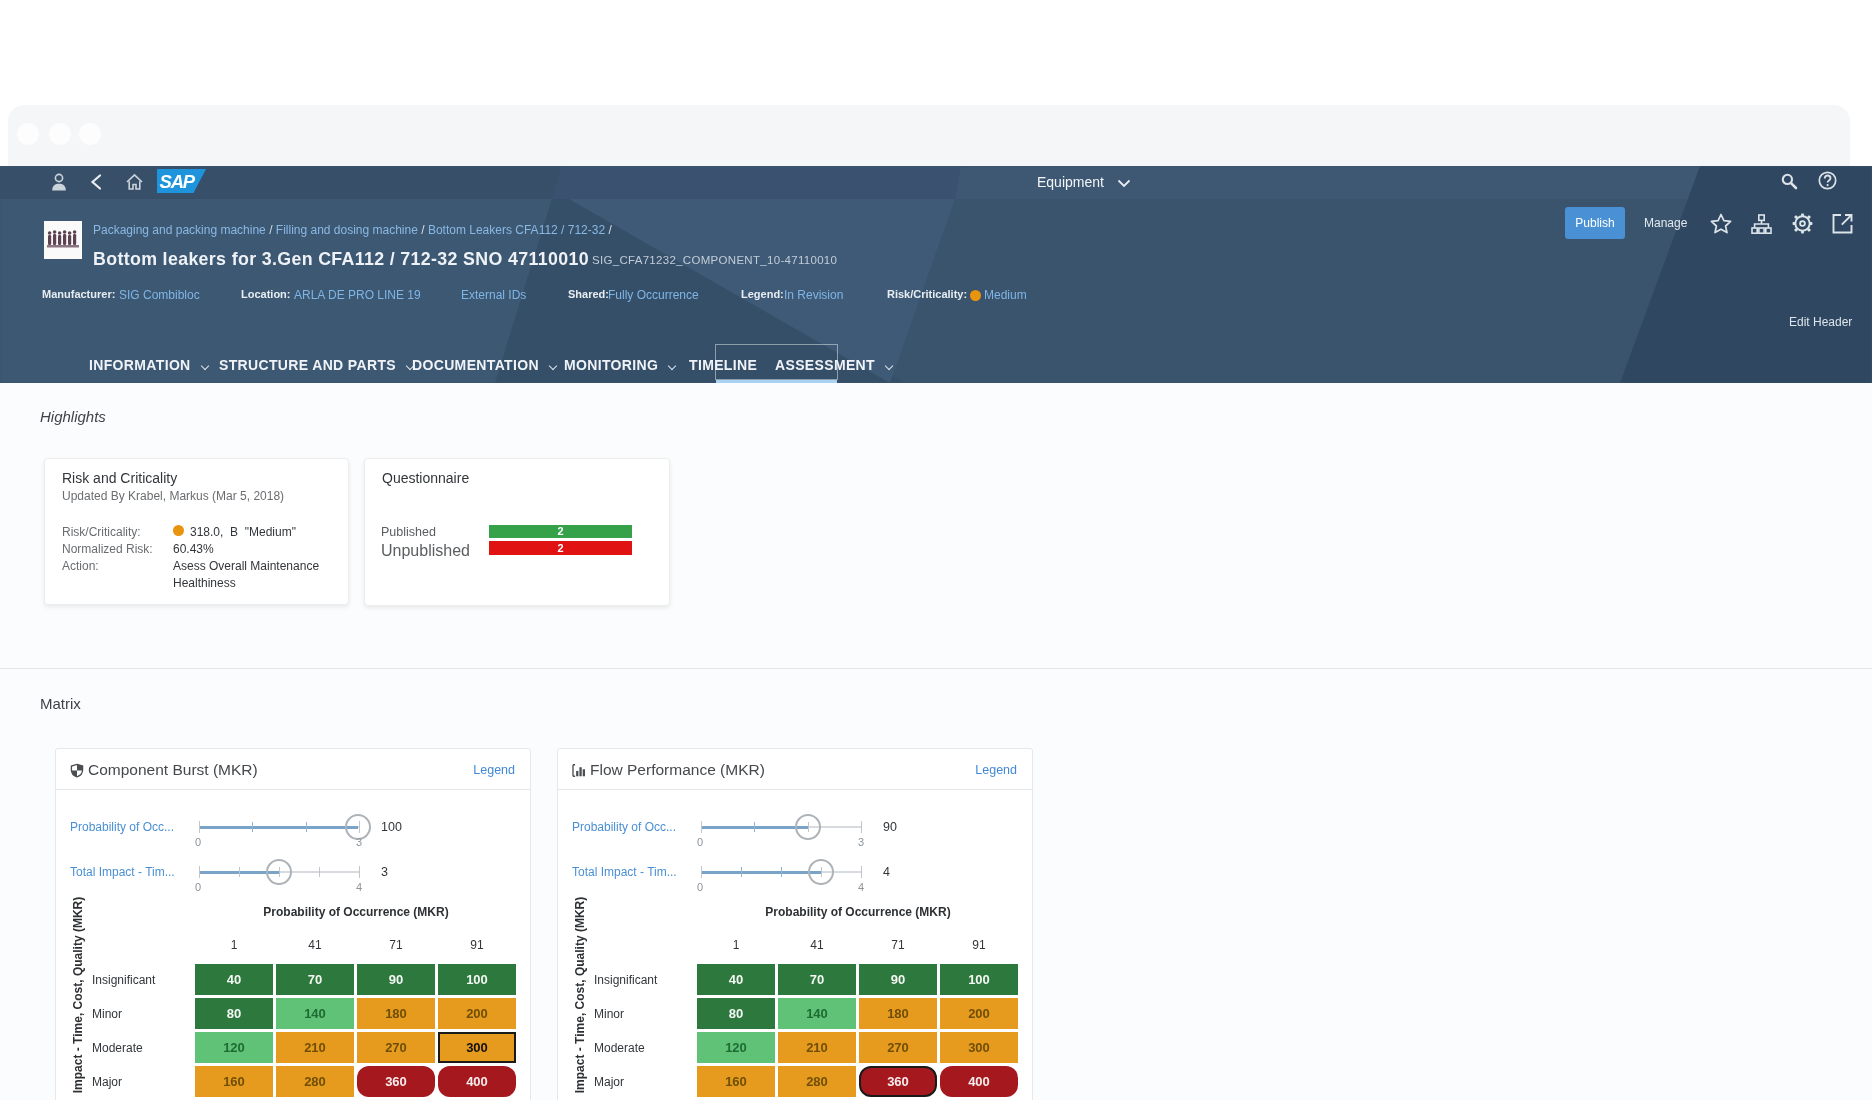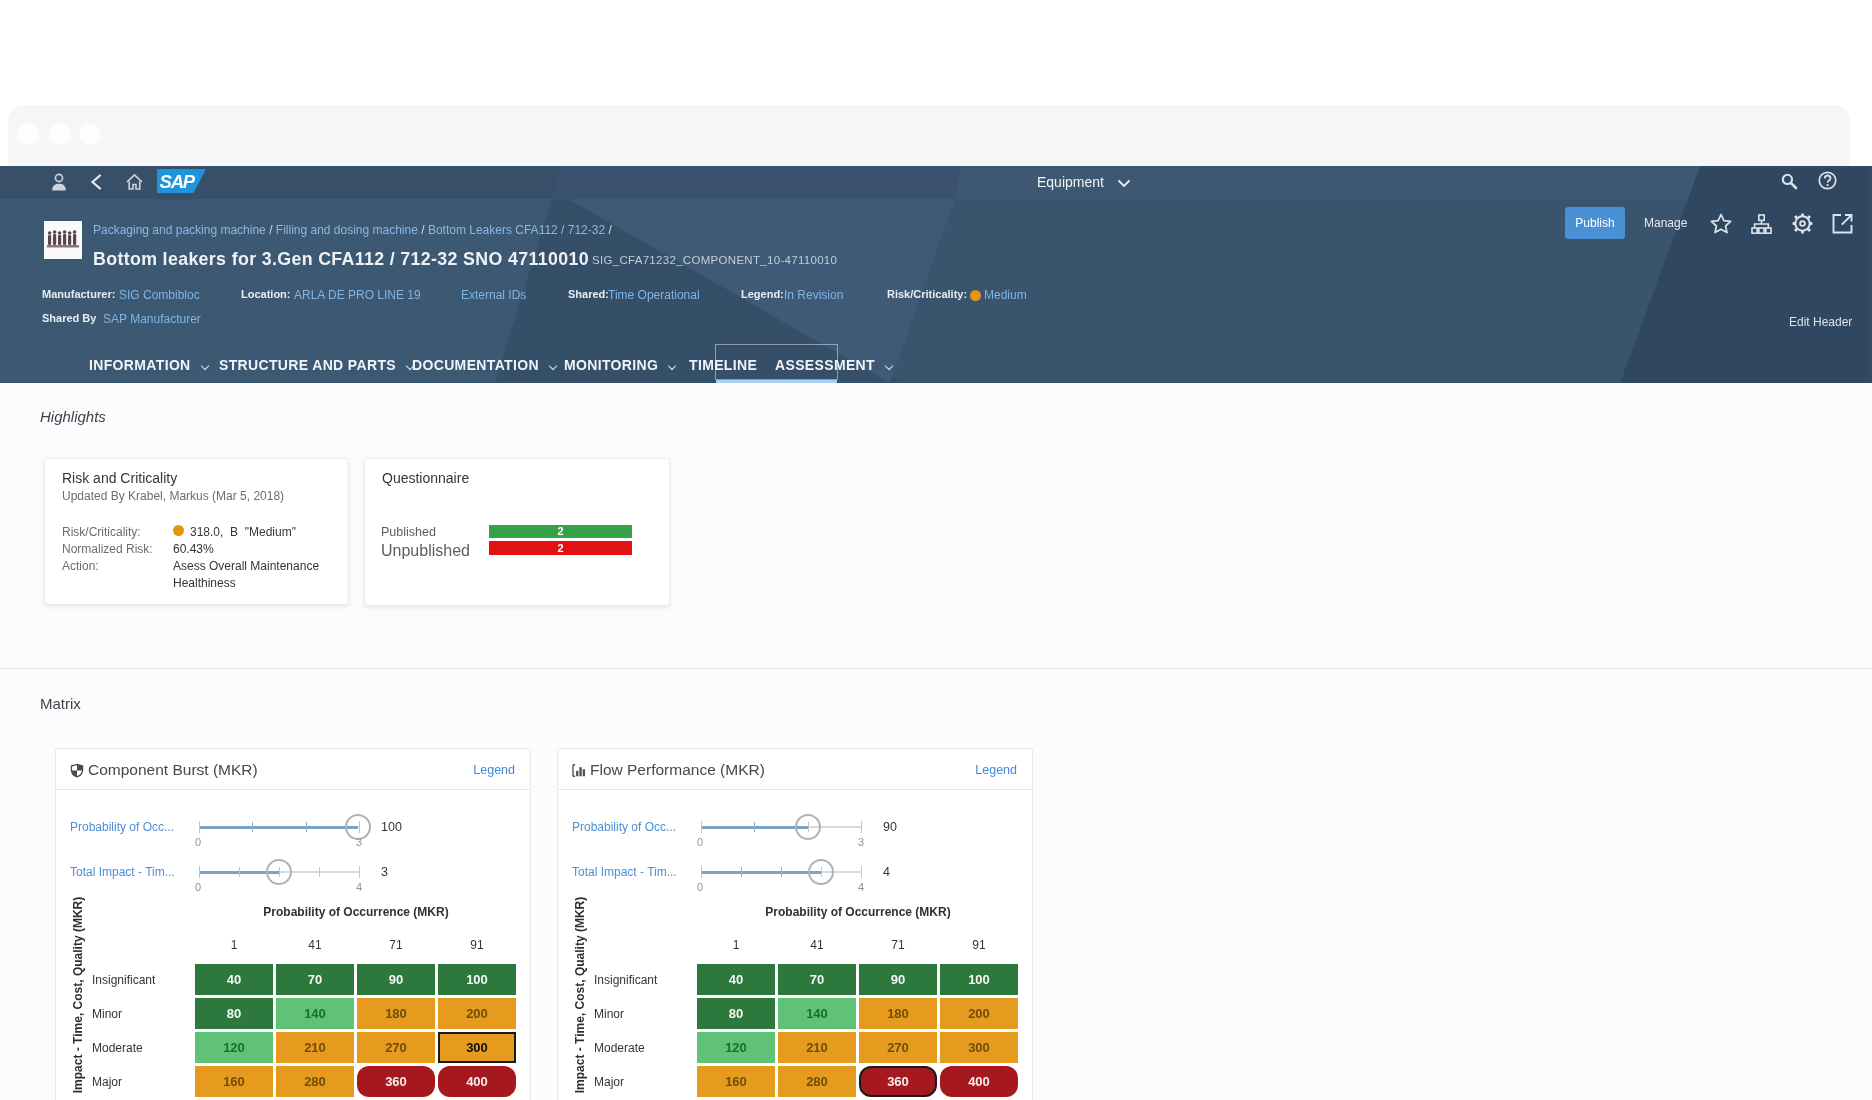--- a/index.html
+++ b/index.html
@@ -130,30 +130,26 @@
   <div id="title">Bottom leakers for 3.Gen CFA112 / 712-32 SNO 47110010</div>
   <div id="subid">SIG_CFA71232_COMPONENT_10-47110010</div>
 
   <div class="metarow">
     <span class="mlabel abs" style="left:42px;">Manufacturer:</span>
     <span class="mval abs" style="left:119px;">SIG Combibloc</span>
     <span class="mlabel abs" style="left:241px;">Location:</span>
     <span class="mval abs" style="left:294px;">ARLA DE PRO LINE 19</span>
     <span class="mval abs" style="left:461px;">External IDs</span>
     <span class="mlabel abs" style="left:568px;">Shared:</span>
-    <span class="mval abs" style="left:608px;">Time Operational</span>
+    <span class="mval abs" style="left:608px;">Fully Occurrence</span>
     <span class="mlabel abs" style="left:741px;">Legend:</span>
     <span class="mval abs" style="left:784px;">In Revision</span>
     <span class="mlabel abs" style="left:887px;">Risk/Criticality:</span>
     <span class="abs" style="left:970px; top:2px; width:11px; height:11px; border-radius:50%; background:#e8940c;"></span>
     <span class="mval abs" style="left:984px;">Medium</span>
-  </div>
-  <div class="metarow2">
-    <span class="mlabel abs" style="left:42px;">Shared By</span>
-    <span class="mval abs" style="left:103px;">SAP Manufacturer</span>
   </div>
   <div id="editheader">Edit Header</div>
 
   <div id="publishbtn">Publish</div>
   <div id="managetxt">Manage</div>
 
   <svg class="hicon" style="left:1710px; top:47px;" width="22" height="21" viewBox="0 0 22 21">
     <path d="M11 1.5 L13.9 7.6 L20.6 8.4 L15.6 13 L17 19.6 L11 16.3 L5 19.6 L6.4 13 L1.4 8.4 L8.1 7.6 Z" fill="none" stroke="#dde4ea" stroke-width="1.7" stroke-linejoin="round"></path>
   </svg>
   <svg class="hicon" style="left:1751px; top:48px;" width="21" height="20" viewBox="0 0 21 20">

